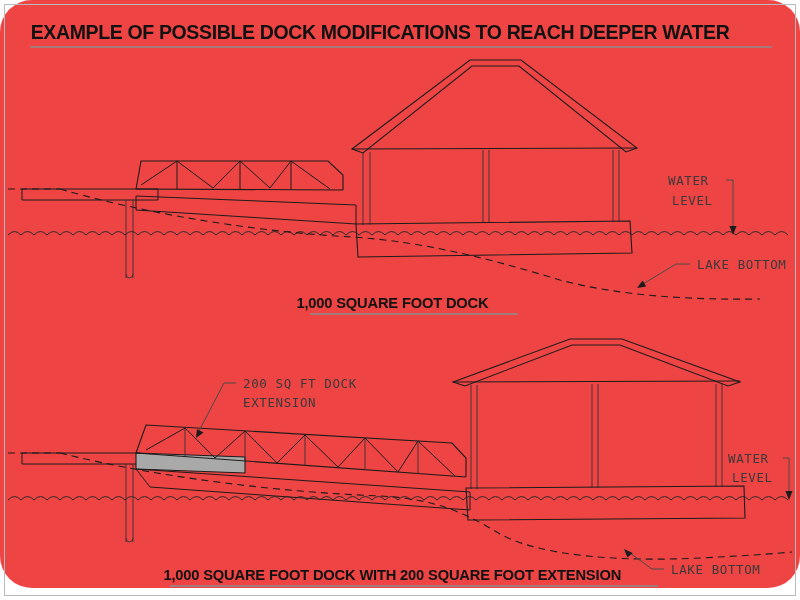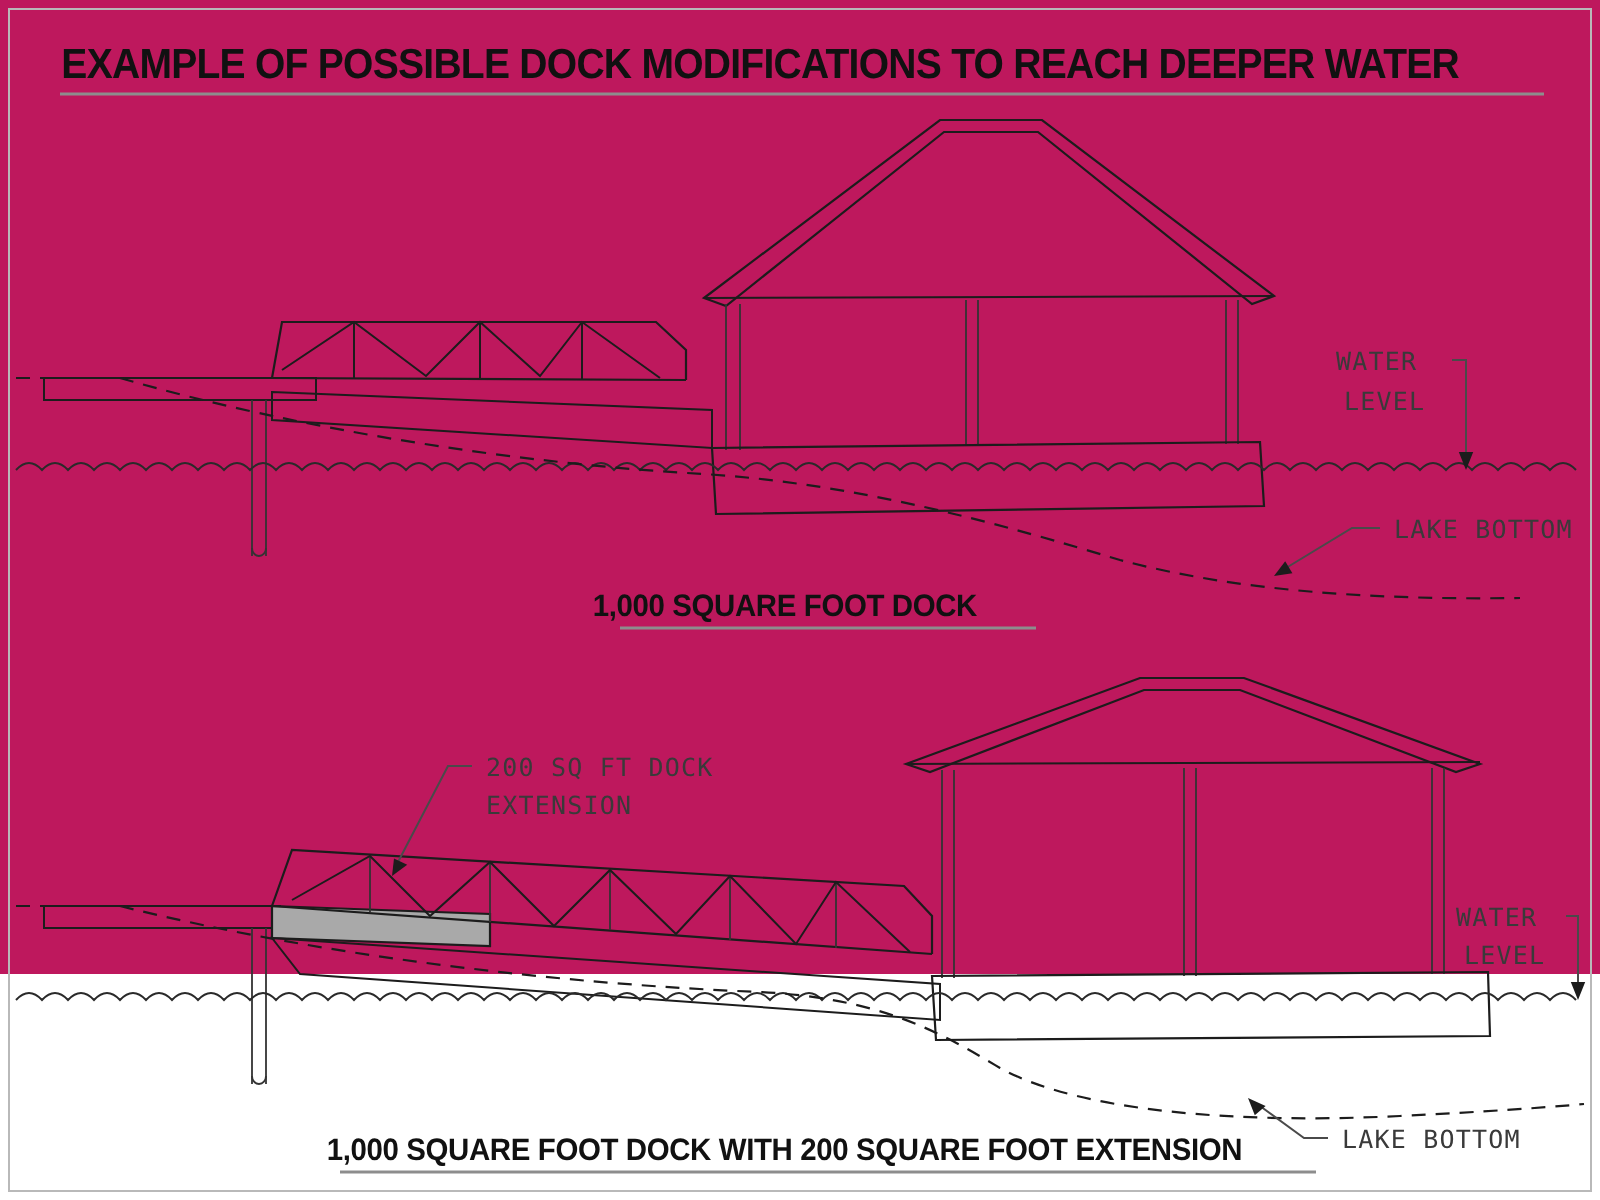--- a/index.html
+++ b/index.html
@@ -1,18 +1,18 @@
 <!DOCTYPE html>
 <html><head>
 <meta charset="utf-8">
 <style>
   html,body{margin:0;padding:0;background:#ffffff;}
   body{width:800px;height:600px;overflow:hidden;
        font-family:"Liberation Sans",sans-serif;}
-  #page{position:relative;width:800px;height:487px;background:#be185d;box-sizing:border-box;}
+  #page{position:relative;width:800px;height:588px;background:#ef4444;box-sizing:border-box;border-radius:32px;}
   #frame{position:absolute;left:4px;top:4px;width:792px;height:592px;
          border:1px solid #b9b9b9;box-sizing:border-box;pointer-events:none;}
   svg{position:absolute;left:0;top:0;width:800px;height:600px;}
   .ttl{font-family:"Liberation Sans",sans-serif;font-weight:bold;
        font-size:21px;letter-spacing:-0.4px;fill:#111;
        transform:scaleX(0.93);transform-origin:left;}
   .cap{font-family:"Liberation Sans",sans-serif;font-weight:bold;
        font-size:15.5px;letter-spacing:-0.2px;fill:#111;
        transform:scaleX(0.95);transform-origin:left;}
   .anno{font-family:"DejaVu Sans Mono",monospace;font-size:12.5px;

